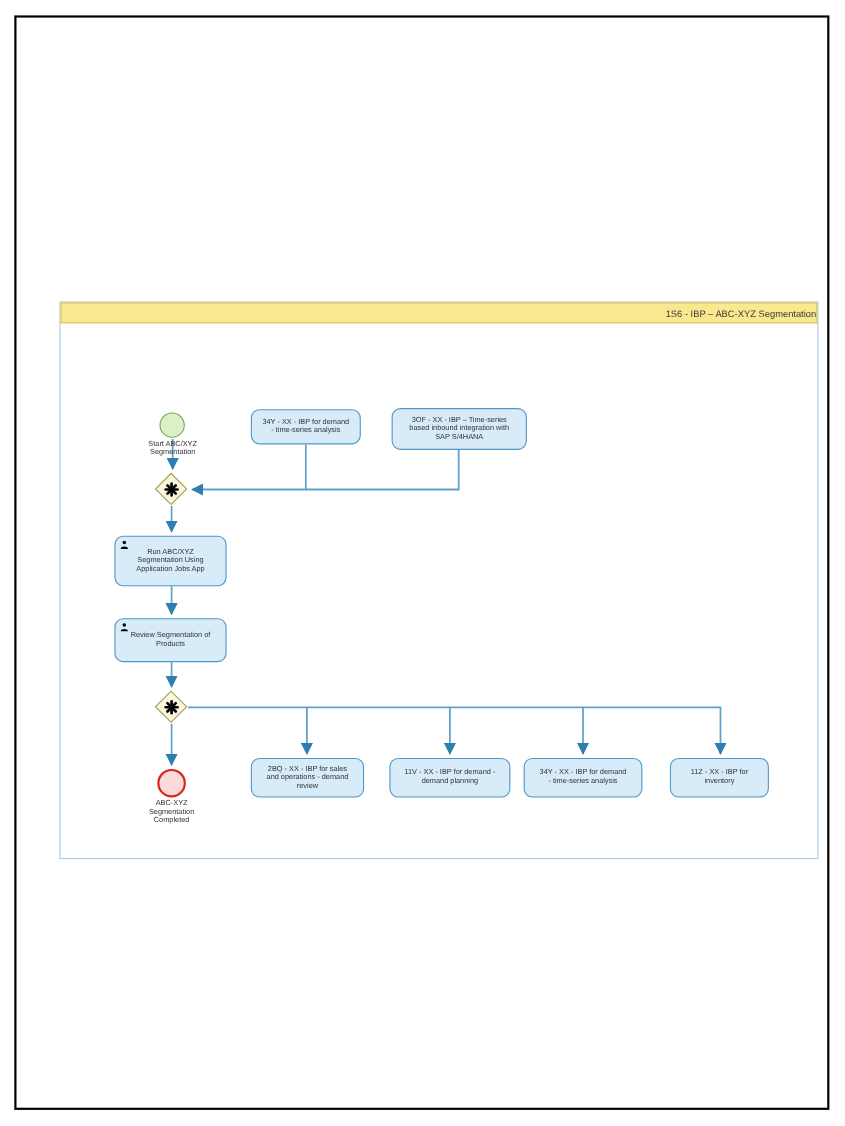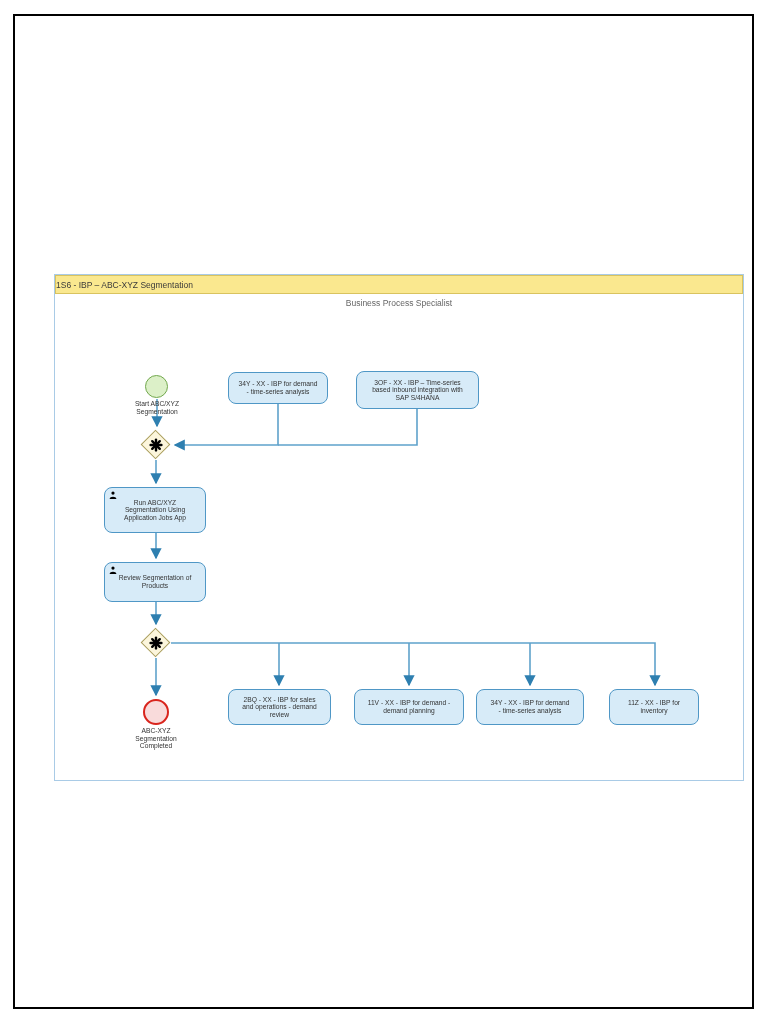--- a/index.html
+++ b/index.html
@@ -4,21 +4,21 @@
 <style>
   html,body{margin:0;padding:0;background:#ffffff;}
   .screen{position:relative;width:768px;height:1024px;background:#ffffff;overflow:hidden;
           font-family:"Liberation Sans",sans-serif;color:#333;}
   .page-border{position:absolute;left:13px;top:14px;width:741px;height:995px;
                border:2px solid #000;box-sizing:border-box;background:#fff;}
   .diagram{position:absolute;left:39px;top:258px;width:690px;height:507px;
            border:1px solid #A9CBE6;box-sizing:border-box;background:#fff;}
   .title-bar{position:absolute;left:0;top:0;width:100%;height:19px;box-sizing:border-box;
              background:#FAE88F;border:1px solid #D9C35F;
-             display:flex;align-items:center;justify-content:flex-start;
+             display:flex;align-items:center;justify-content:flex-end;
              font-size:8.5px;color:#3a3a3a;}
   .lane{position:absolute;left:0;top:19px;right:0;bottom:0;}
   .lane-label{position:absolute;left:0;top:4px;width:100%;text-align:center;
               font-size:8.5px;color:#666;}
   svg.flows{position:absolute;left:0;top:0;pointer-events:none;}
 
   .node{position:absolute;box-sizing:border-box;background:#D7EBF8;border:1px solid #4F97C6;
         border-radius:8px;display:flex;align-items:center;justify-content:center;
         font-size:6.7px;line-height:7.6px;text-align:center;color:#333;white-space:pre-line;
         padding:2px 3px;}
@@ -56,21 +56,20 @@
 <div class="screen">
   <div class="page-border">
 
     <div class="diagram">
 
       <div class="title-bar">
         <span>1S6 - IBP – ABC-XYZ Segmentation</span>
       </div>
 
       <div class="lane">
-        <div class="lane-label">Business Process Specialist</div>
 
         <svg class="flows" width="690" height="488" viewBox="0 0 690 488">
           <defs>
             <marker id="arr" viewBox="0 0 8 8" refX="7" refY="4" markerWidth="7" markerHeight="7" orient="auto">
               <path d="M0,0 L8,4 L0,8 Z" fill="#2E7FB0"></path>
             </marker>
           </defs>
           <g fill="none" stroke="#5FA2CB" stroke-width="1.6">
             <path d="M102,105 V132" marker-end="url(#arr)"></path>
             <path d="M362,115 V151 H223"></path>

